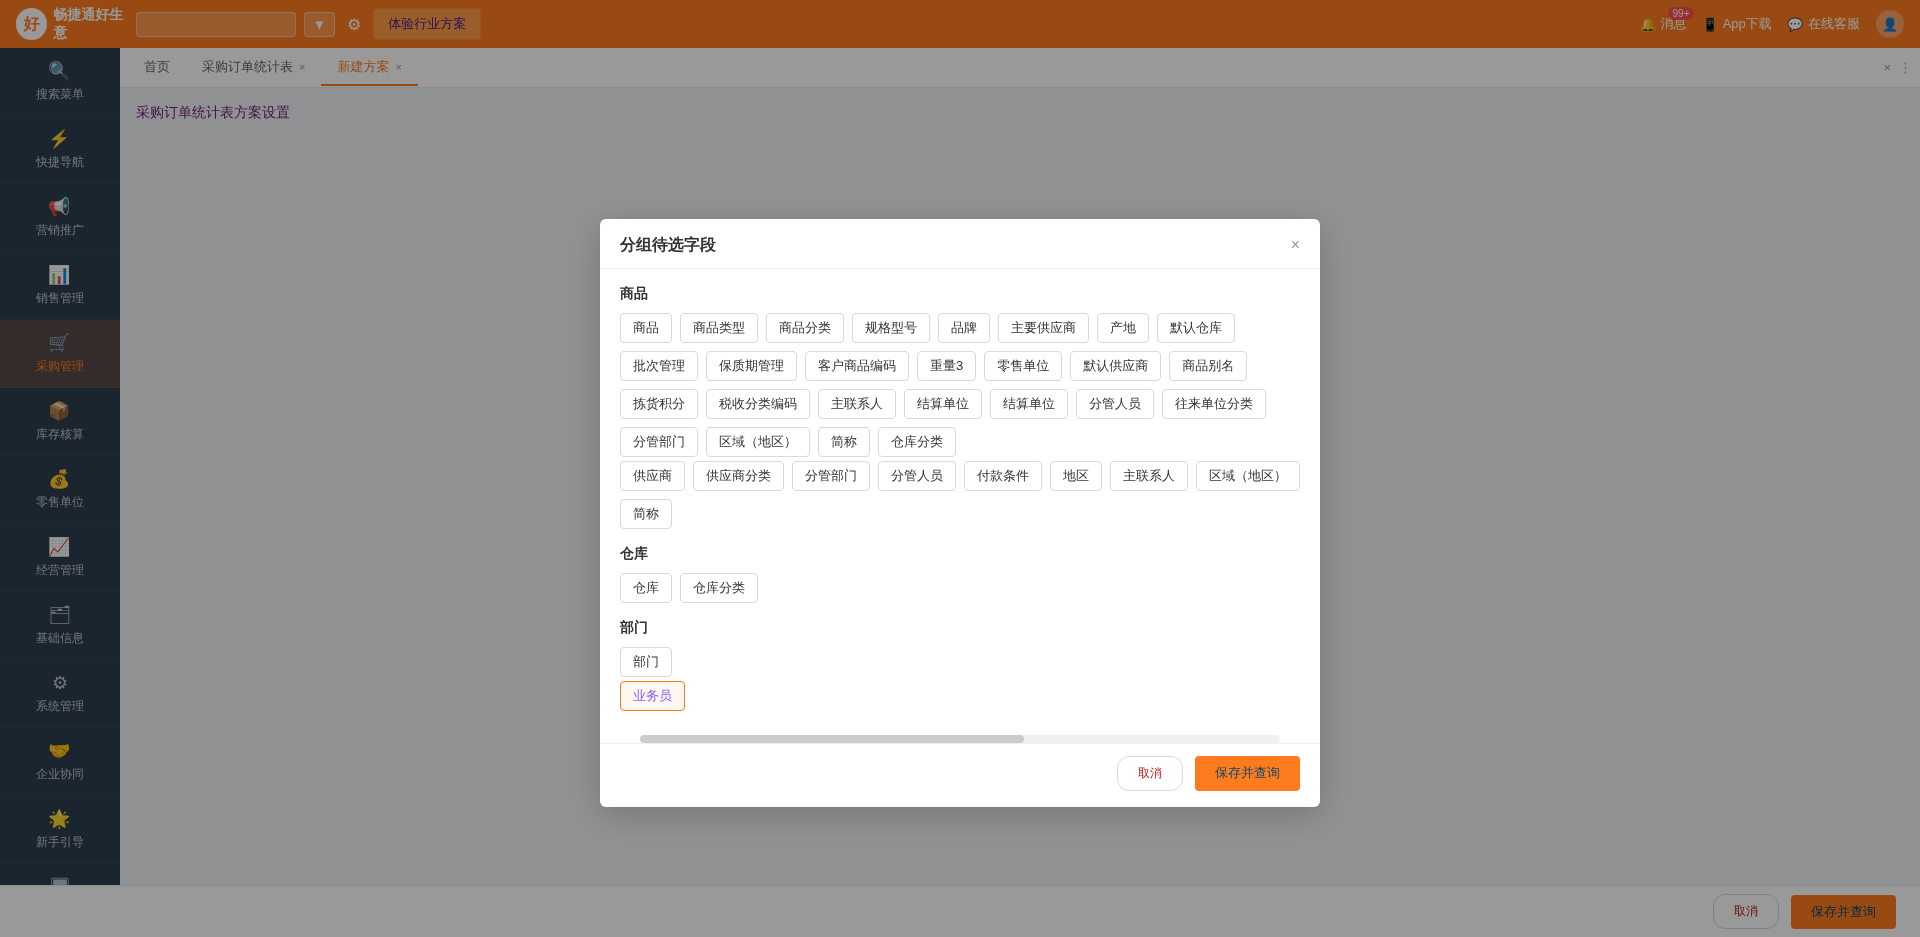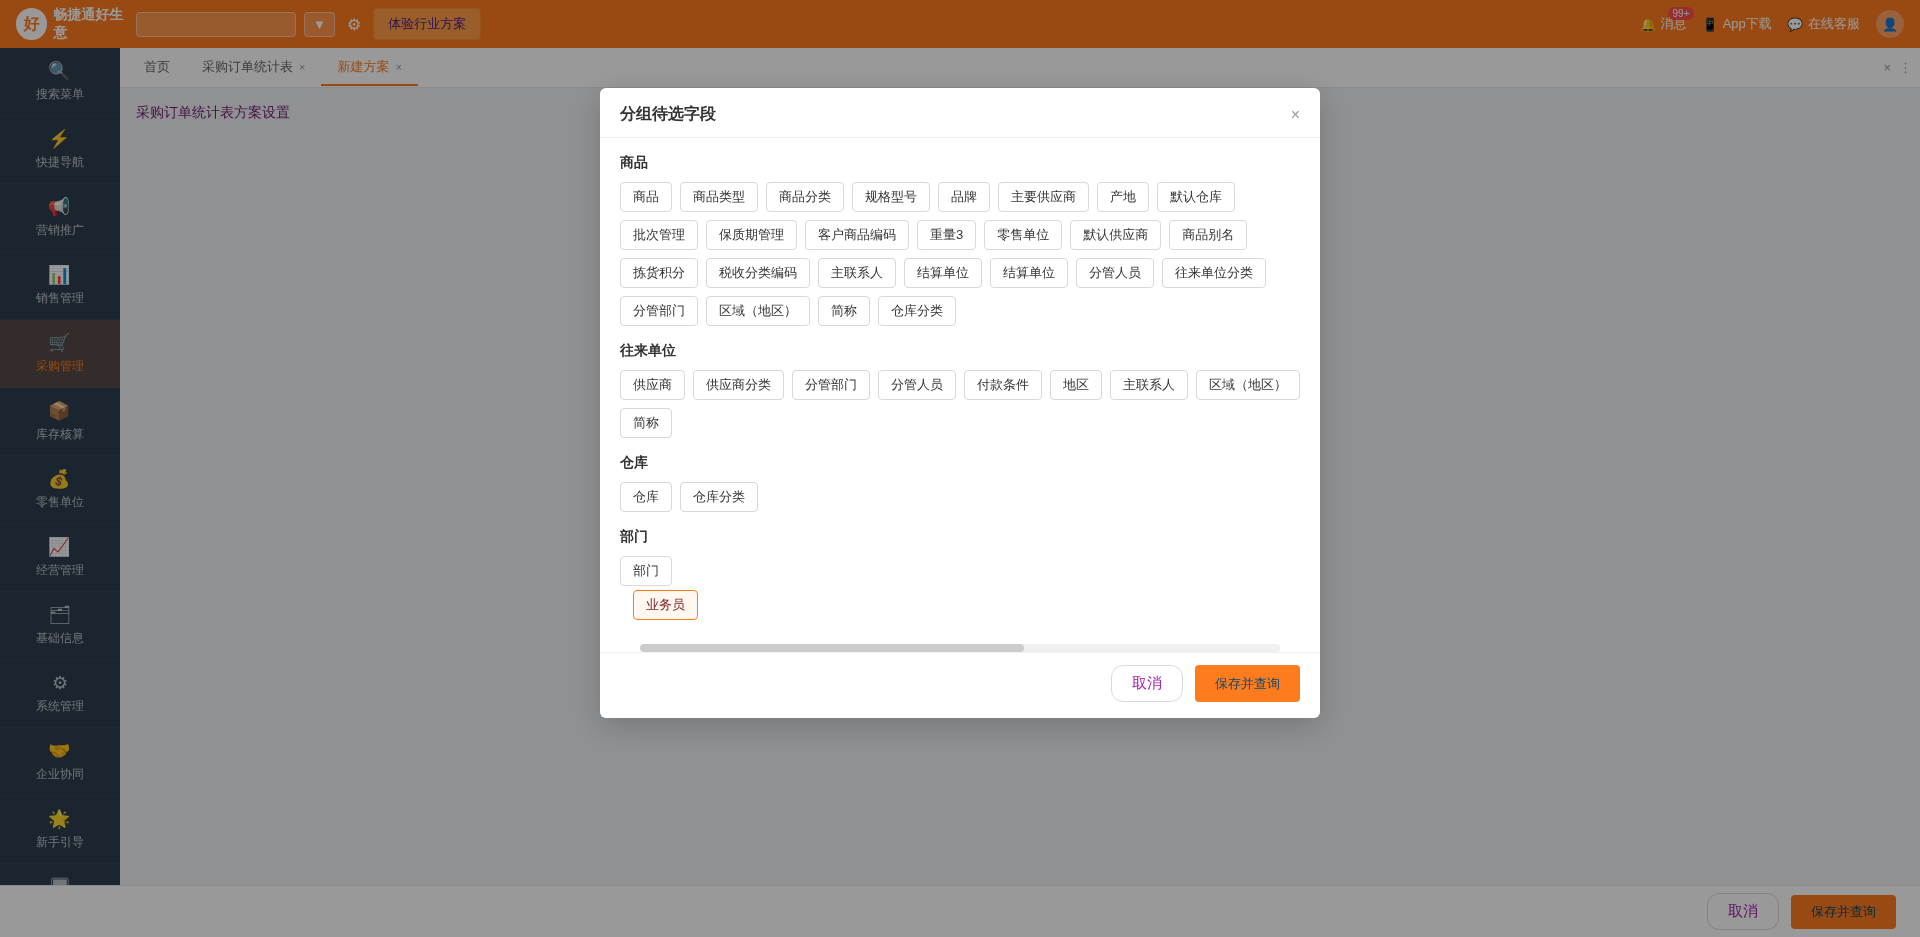--- a/index.html
+++ b/index.html
@@ -186,21 +186,21 @@
       margin-bottom: 12px;
     }
 
     
     .overlay {
       position: fixed;
       top: 0; left: 0; right: 0; bottom: 0;
       background: rgba(0,0,0,0.4);
       z-index: 200;
       display: flex;
-      align-items: flex-start;
+      align-items: center;
       justify-content: center;
       padding-top: 88px;
     }
 
     
     .dialog {
       background: white;
       border-radius: 6px;
       width: 720px;
       max-height: 640px;
@@ -255,41 +255,40 @@
       border-radius: 4px;
       padding: 5px 12px;
       font-size: 13px;
       color: #333;
       cursor: pointer;
       background: white;
       white-space: nowrap;
     }
     .field-tag.selected {
       border-color: #ff7c1e;
-      color: #7f1d1d;
+      color: #8b5cf6;
       background: #fff7f0;
-      margin-left: 13px;
     }
 
     
     .dialog-footer {
       display: flex;
       justify-content: flex-end;
       gap: 12px;
       padding: 12px 20px 16px;
       border-top: 1px solid #f0f0f0;
     }
     .btn-cancel {
       border: 1px solid #d9d9d9;
       background: white;
       border-radius: 12px;
       padding: 8px 20px;
       cursor: pointer;
-      font-size: 15px;
-      color: #a21caf;
+      font-size: 12px;
+      color: #b91c1c;
     }
     .btn-confirm {
       border: none;
       background: #ff7c1e;
       border-radius: 4px;
       padding: 8px 20px;
       cursor: pointer;
       font-size: 13px;
       color: #0c4a6e;
     }
@@ -477,21 +476,20 @@
           <div class="field-tag">主联系人</div>
           <div class="field-tag">结算单位</div>
           <div class="field-tag">结算单位</div>
           <div class="field-tag">分管人员</div>
           <div class="field-tag">往来单位分类</div>
           <div class="field-tag">分管部门</div>
           <div class="field-tag">区域（地区）</div>
           <div class="field-tag">简称</div>
           <div class="field-tag">仓库分类</div>
         </div>
-        <div class="section-title">往来单位</div>
         <div class="tag-grid">
           <div class="field-tag">供应商</div>
           <div class="field-tag">供应商分类</div>
           <div class="field-tag">分管部门</div>
           <div class="field-tag">分管人员</div>
           <div class="field-tag">付款条件</div>
           <div class="field-tag">地区</div>
           <div class="field-tag">主联系人</div>
           <div class="field-tag">区域（地区）</div>
           <div class="field-tag">简称</div>

